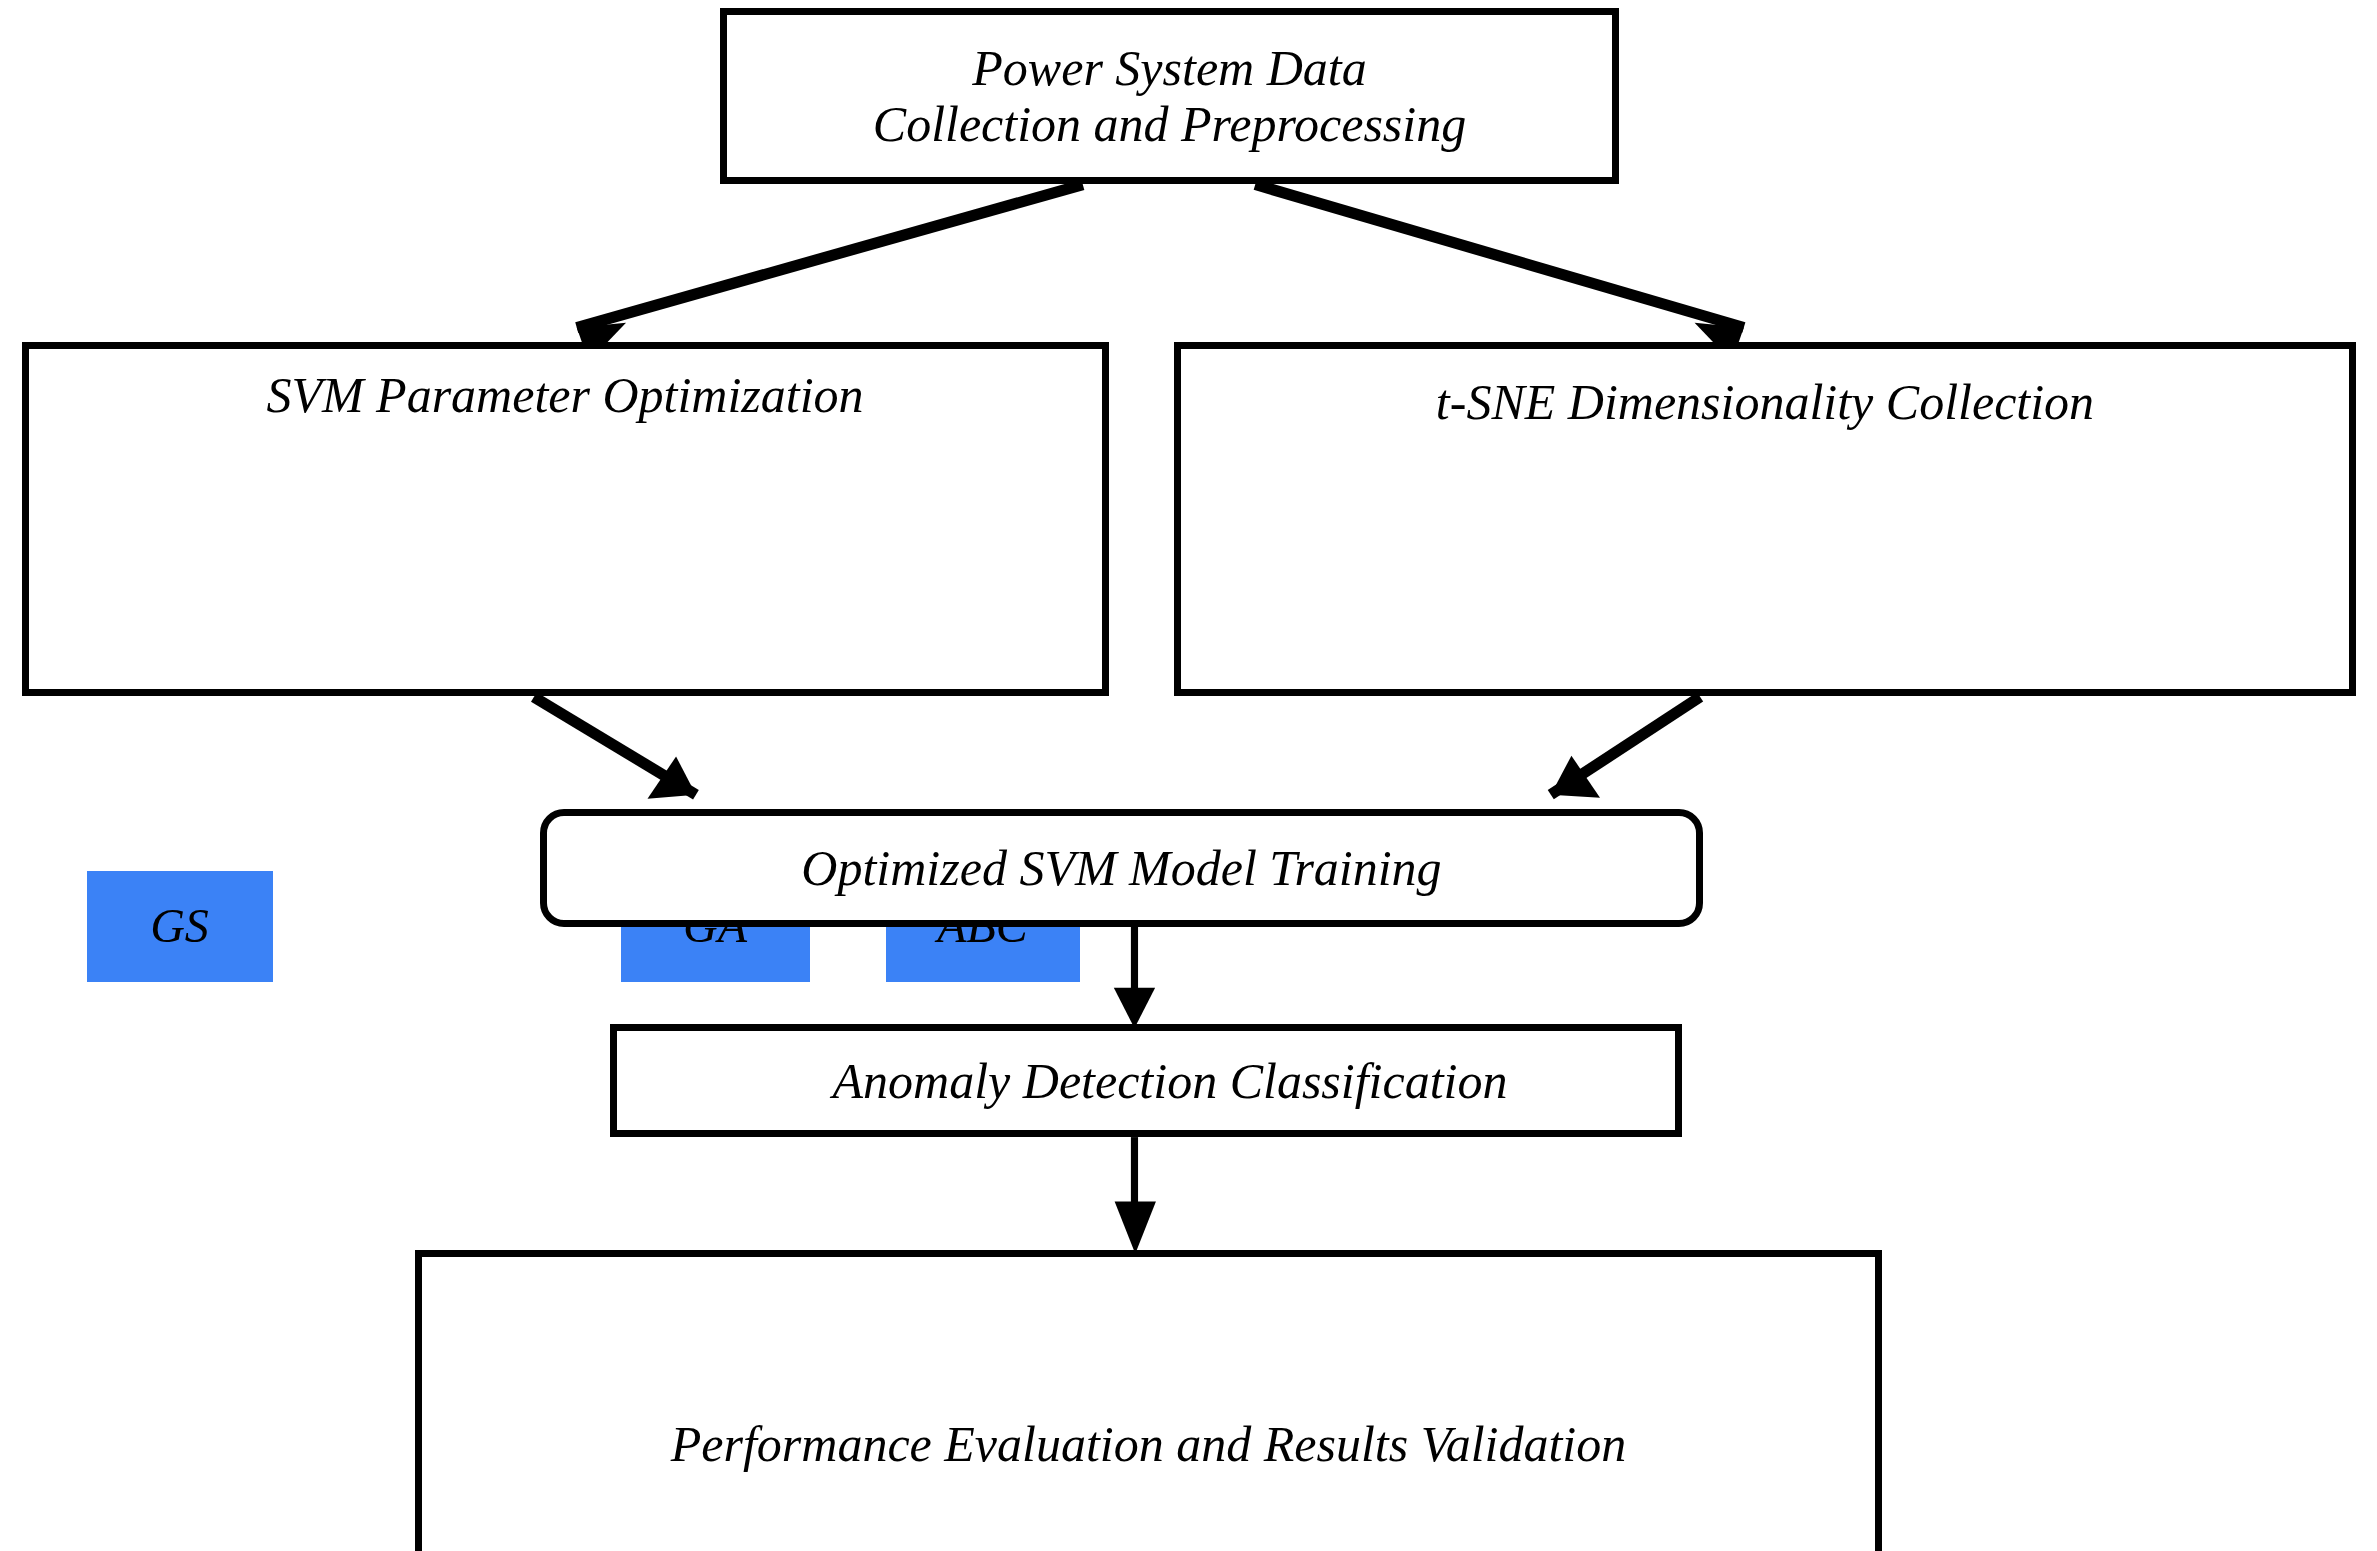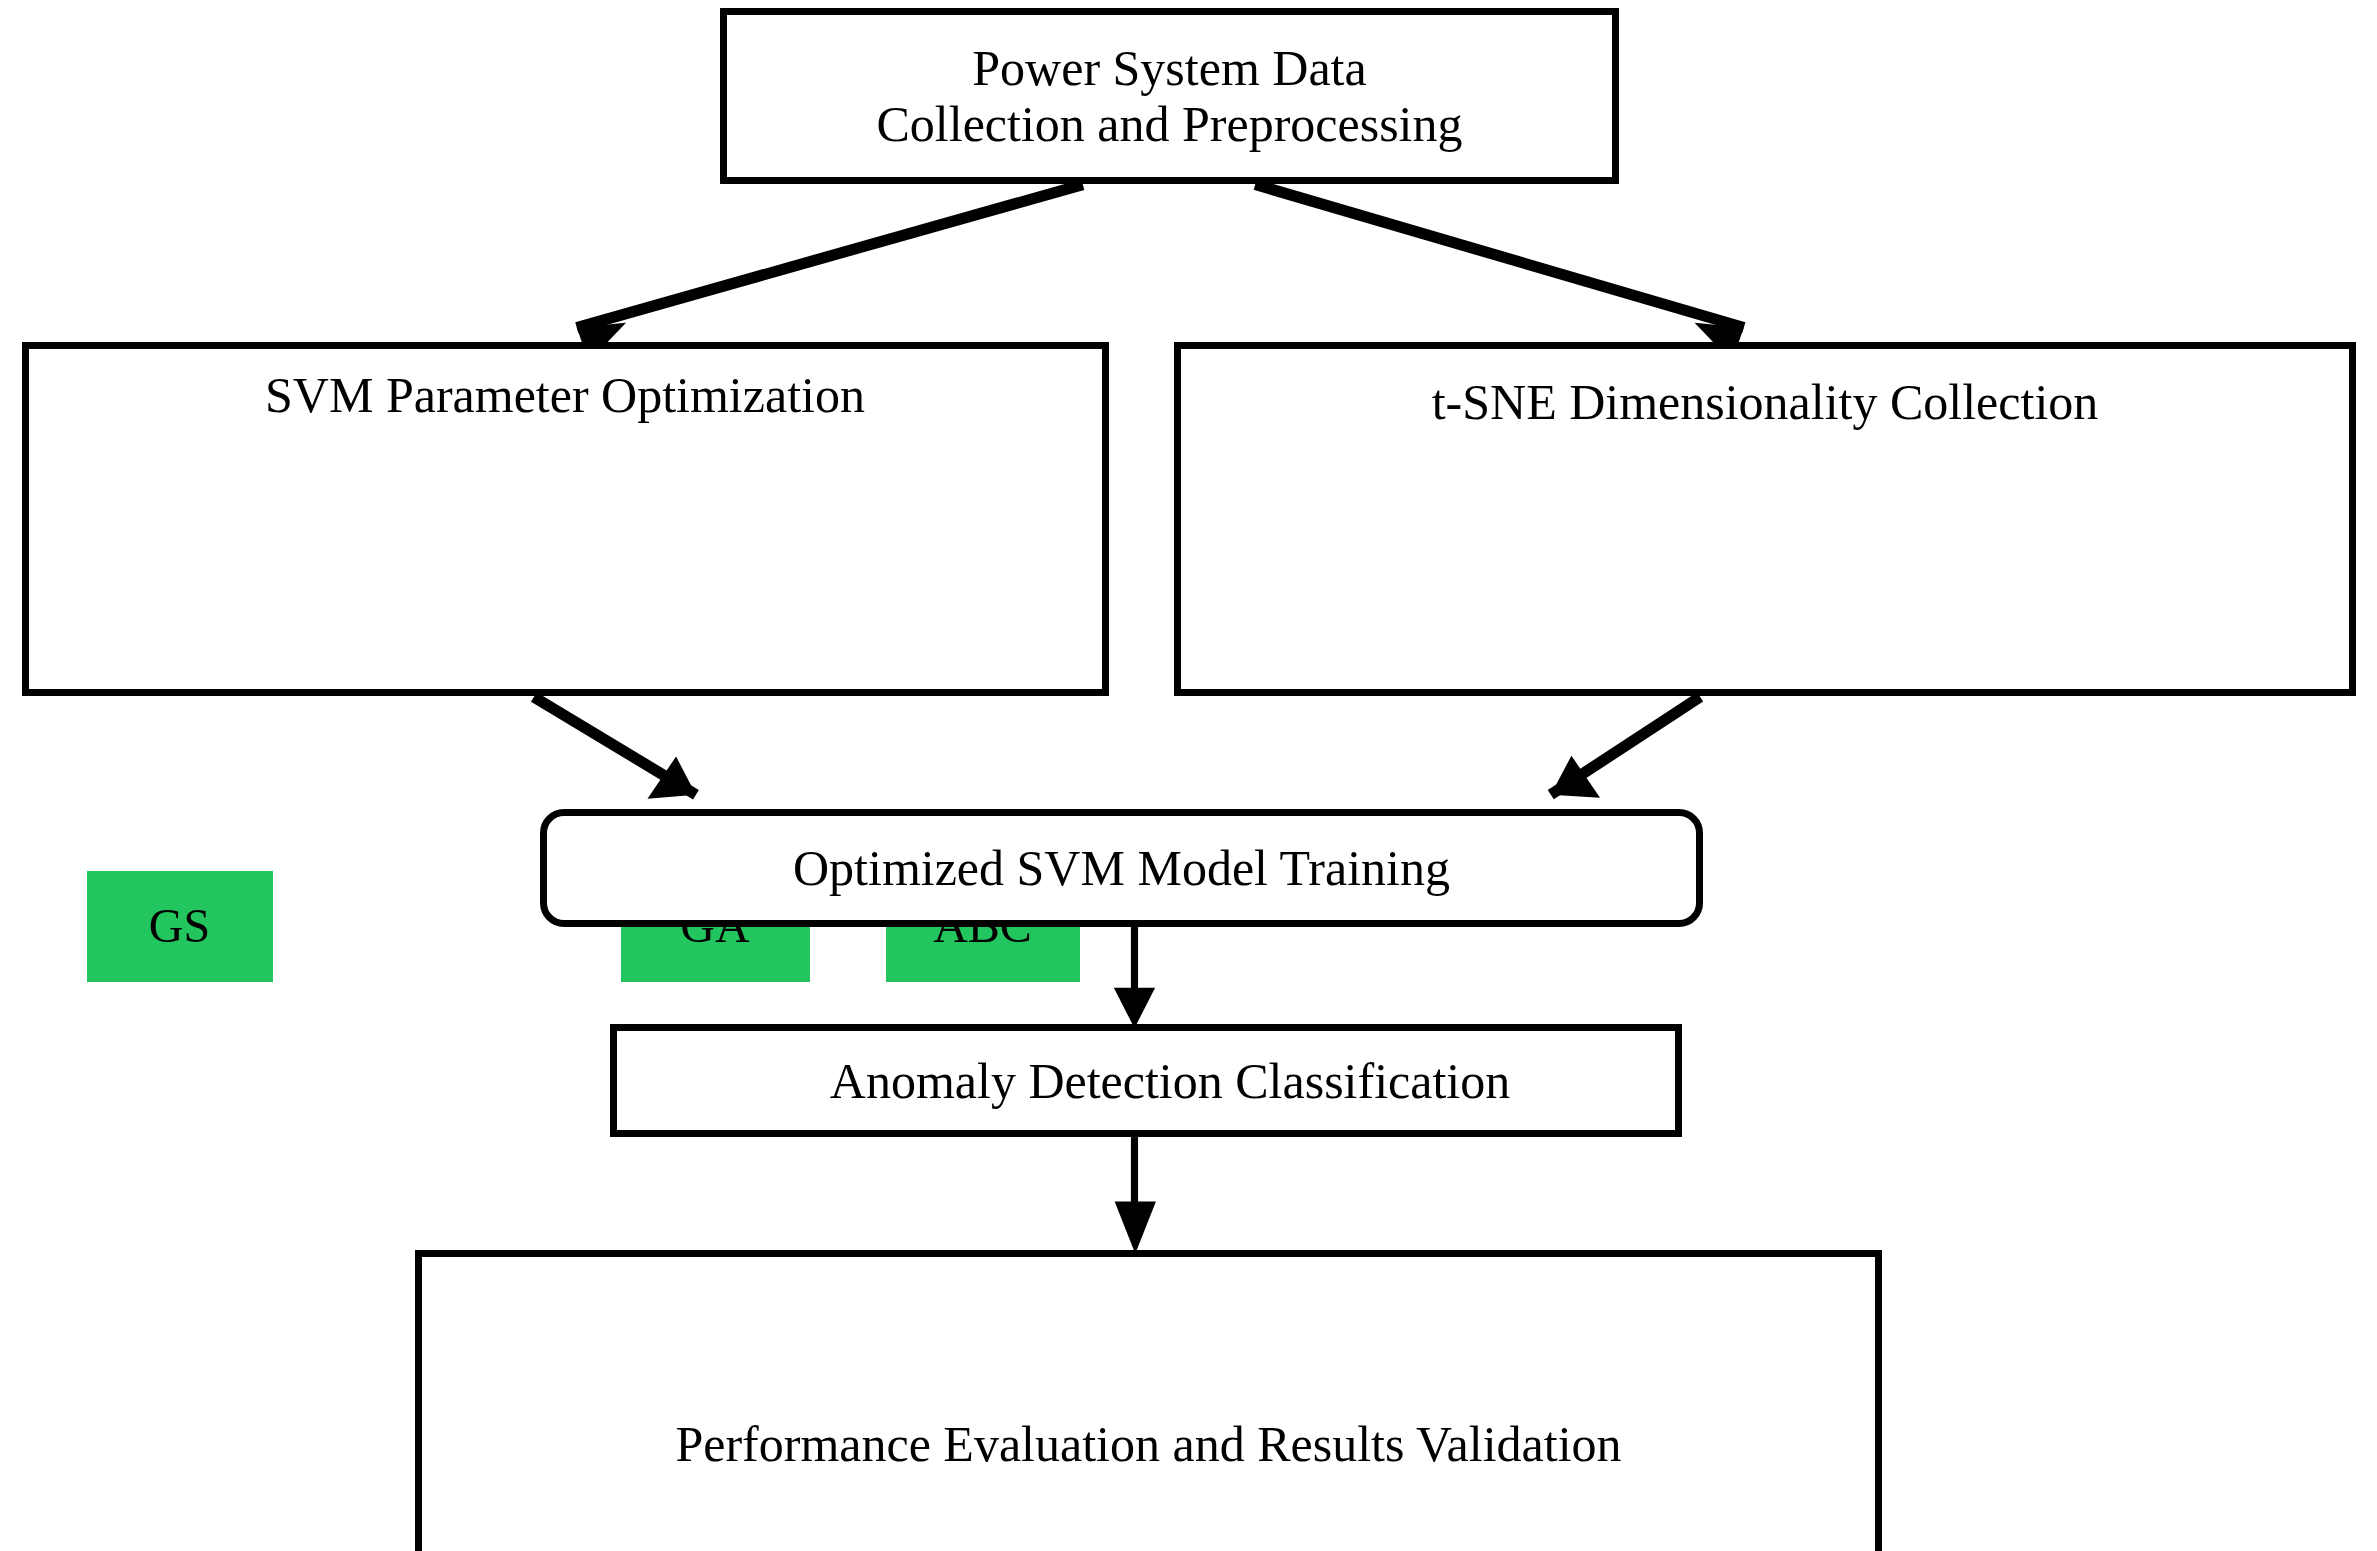--- a/index.html
+++ b/index.html
@@ -17,31 +17,32 @@
     overflow: hidden;
   }
   .node {
     position: absolute;
     box-sizing: border-box;
     background: #ffffff;
     border: 7.2px solid #000000;
     display: flex;
     flex-direction: column;
     align-items: center;
+    font-style: italic;
   }
   .node-title {
     text-align: center;
     line-height: 1.12;
     white-space: pre-line;
     font-weight: 400;
   }
   .chip {
     position: absolute;
     box-sizing: border-box;
-    background: #22c55e;
+    background: #3b82f6;
     display: flex;
     align-items: center;
     justify-content: center;
     text-align: center;
     line-height: 1.1;
     white-space: pre-line;
   }
   
   #node-source {
     left: 720px; top: 8px; width: 899px; height: 176px;

